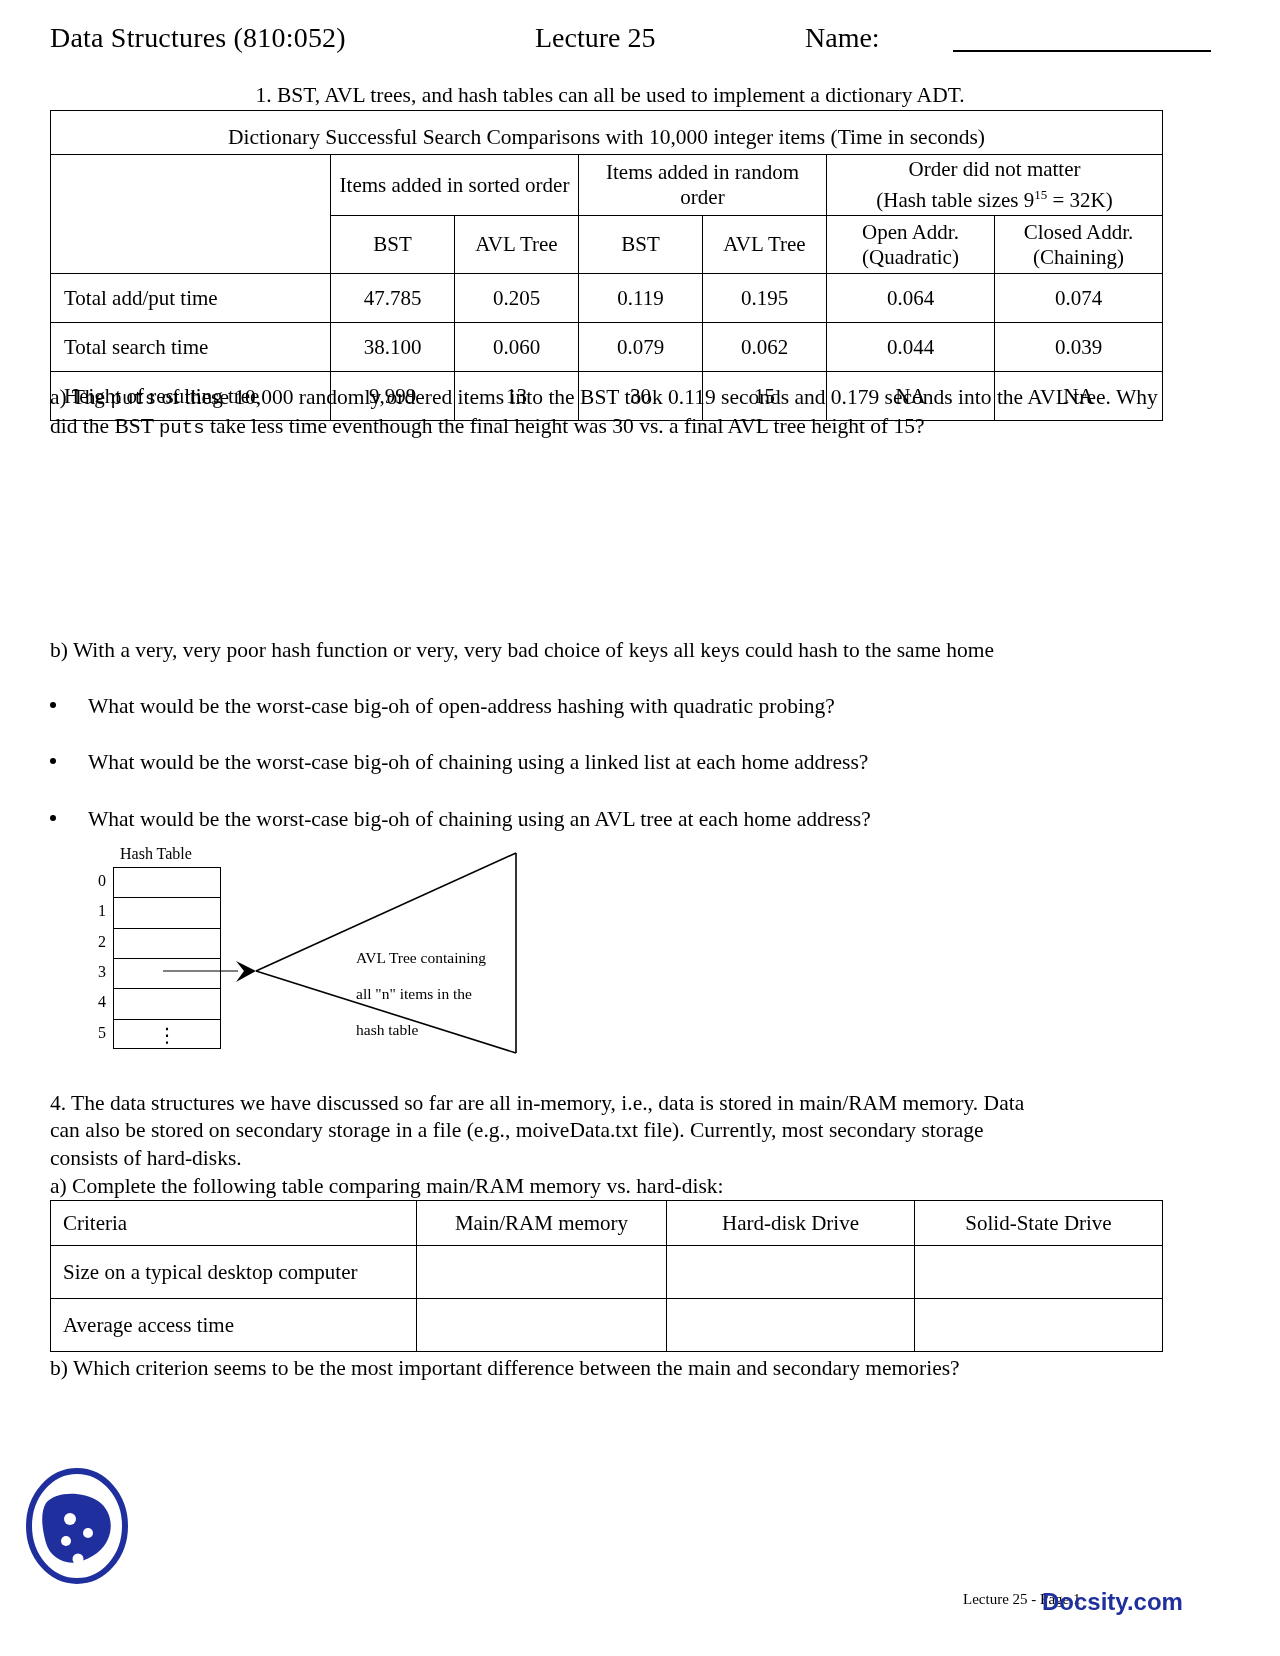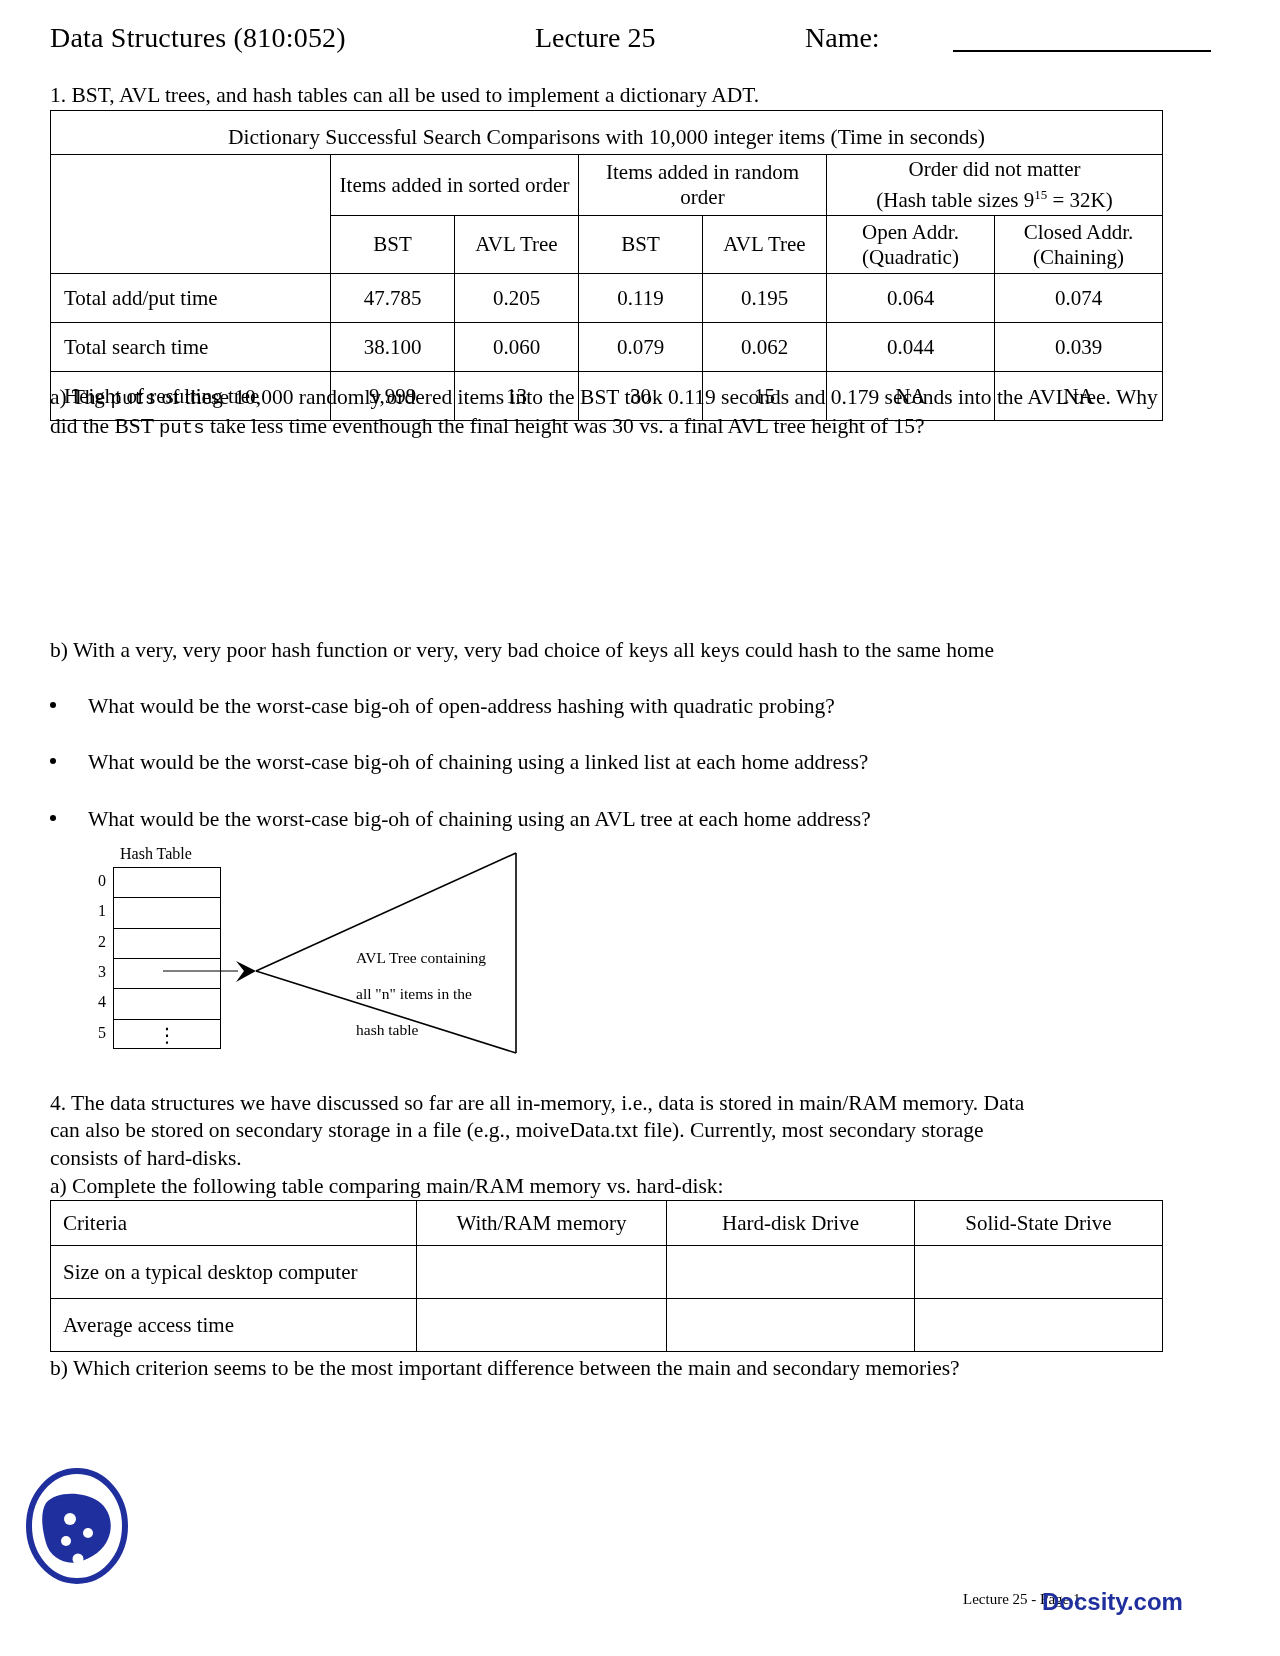--- a/index.html
+++ b/index.html
@@ -241,21 +241,21 @@
 
 <div class="page">
 
   <div class="header">
     <div class="hdr-course">Data Structures (810:052)</div>
     <div class="hdr-lecture">Lecture 25</div>
     <div class="hdr-name">Name:</div>
     <div class="hdr-rule"></div>
   </div>
 
-  <div class="para" style="left:50px; top:82px; width:1120px;">1.  BST, AVL trees, and hash tables can all be used to implement a dictionary ADT.</div>
+  <div class="para" style="left:50px; top:82px; width:1120px;text-align:center;">1.  BST, AVL trees, and hash tables can all be used to implement a dictionary ADT.</div>
 
   <table class="tbl1">
     <colgroup>
       <col style="width:280px">
       <col style="width:124px">
       <col style="width:124px">
       <col style="width:124px">
       <col style="width:124px">
       <col style="width:168px">
       <col style="width:168px">
@@ -398,21 +398,21 @@
   <table class="tbl2">
     <colgroup>
       <col style="width:366px">
       <col style="width:250px">
       <col style="width:248px">
       <col style="width:248px">
     </colgroup>
     <tbody>
       <tr class="hdrrow">
         <td class="lbl">Criteria</td>
-        <td>With/RAM memory</td>
+        <td>Main/RAM memory</td>
         <td>Hard-disk Drive</td>
         <td>Solid-State Drive</td>
       </tr>
       <tr class="datarow">
         <td class="lbl">Size on a typical desktop computer</td>
         <td></td>
         <td></td>
         <td></td>
       </tr>
       <tr class="datarow">

